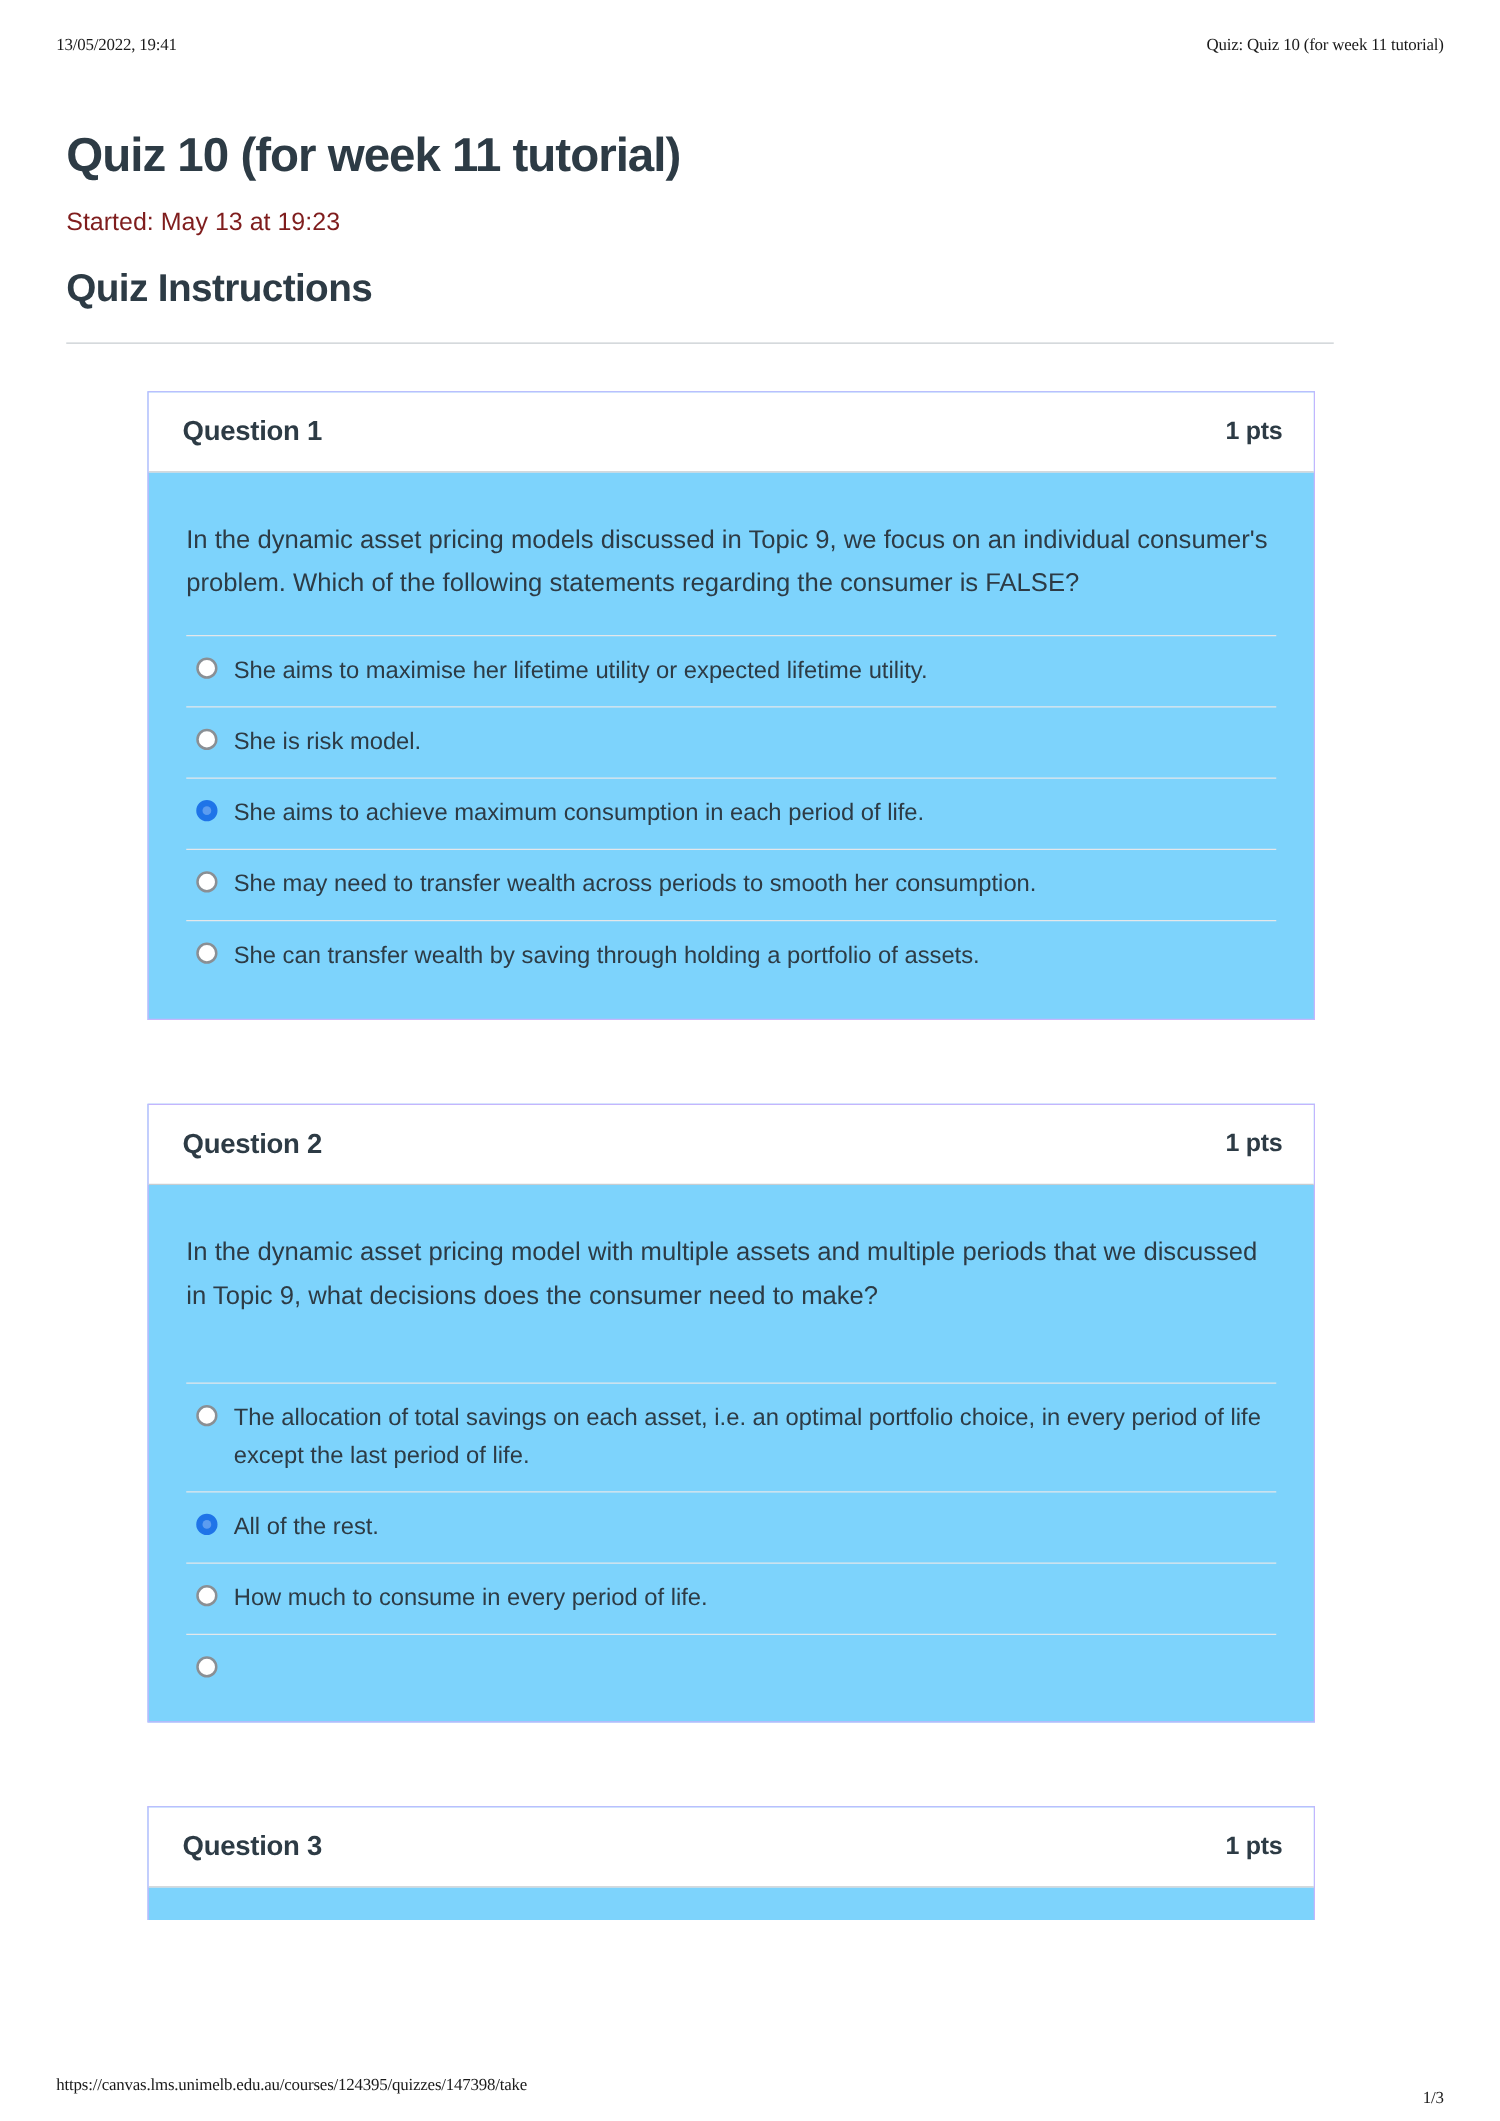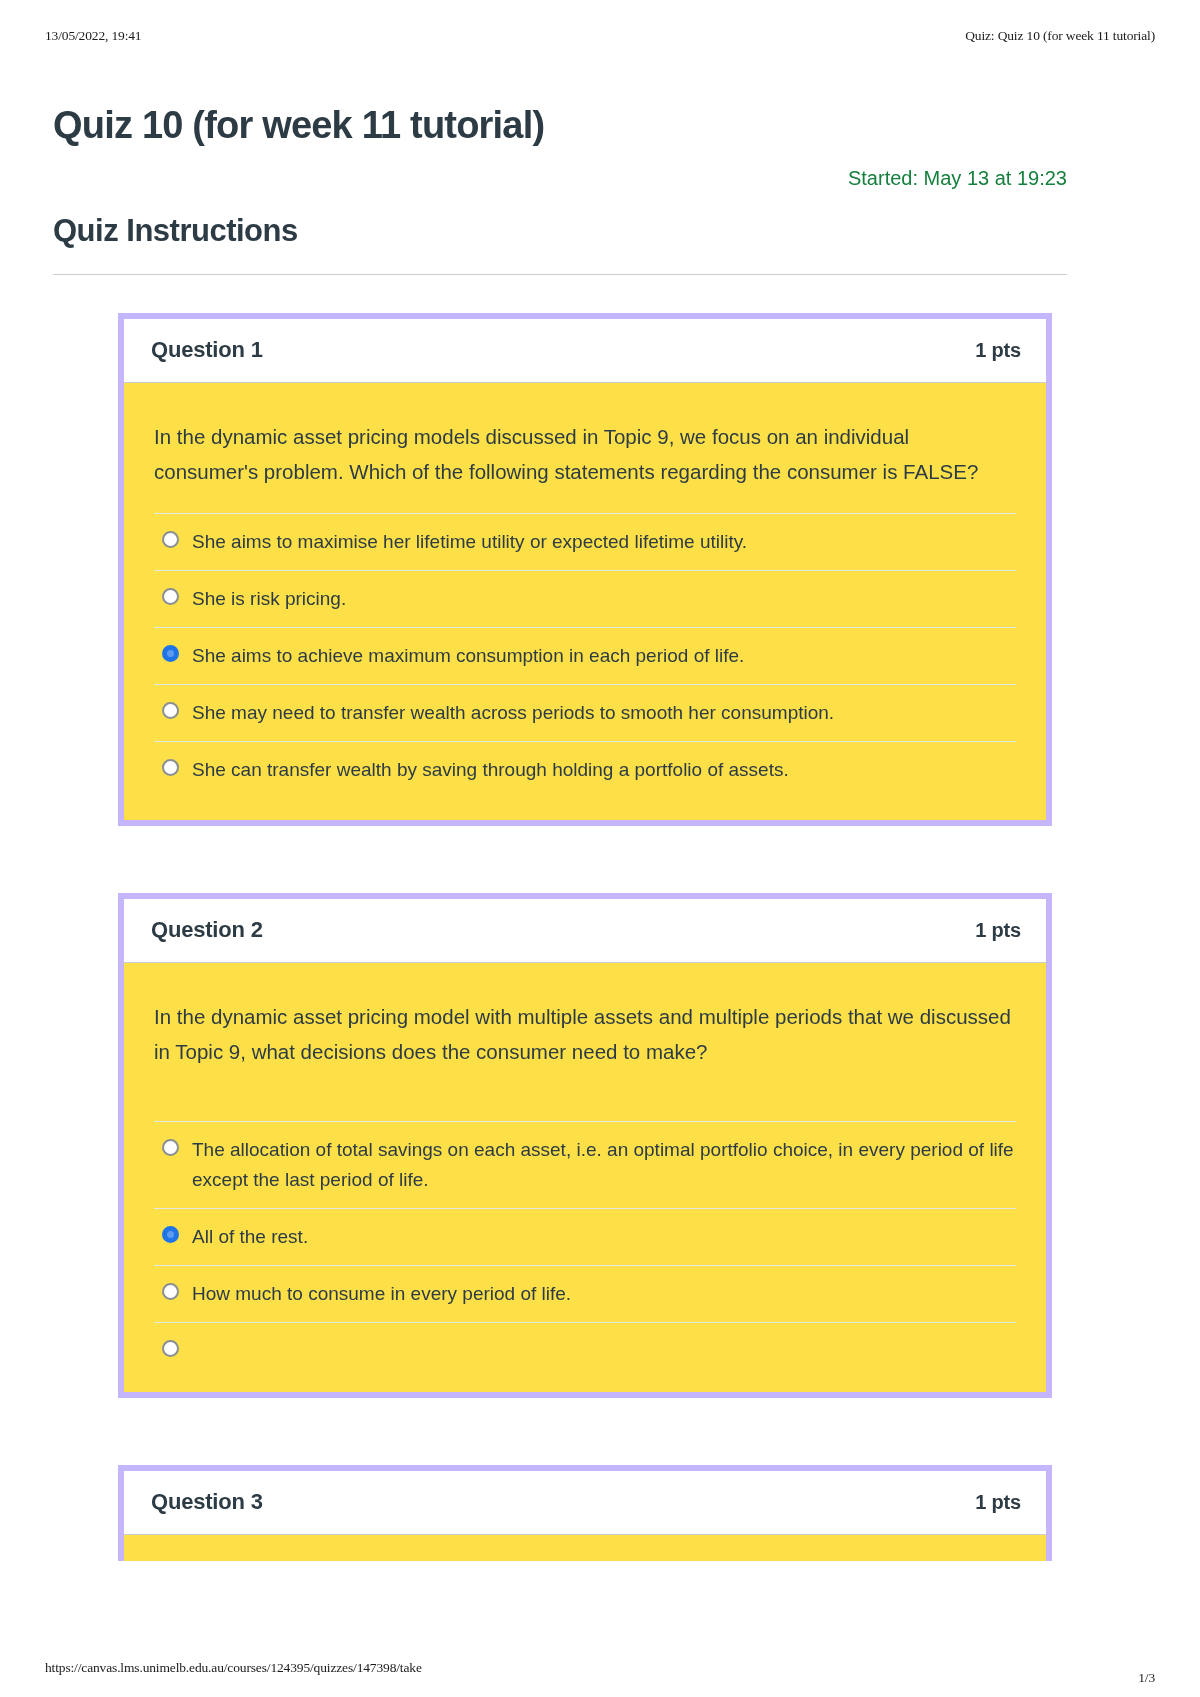--- a/index.html
+++ b/index.html
@@ -55,23 +55,22 @@
     letter-spacing: -0.8px;
     margin: 0 0 0 0;
     line-height: 48px;
     color: #2d3b45;
   }
 
   .started {
     font-size: 20px;
     line-height: 30px;
     margin-top: 14px;
-    color: #15803d;
+    color: #7f1d1d;
     font-weight: normal;
-    text-align: right;
   }
 
   h2.instructions {
     font-size: 31px;
     font-weight: bold;
     letter-spacing: -0.5px;
     margin: 17px 0 0 0;
     line-height: 42px;
     color: #2d3b45;
   }
@@ -84,22 +83,22 @@
   }
 
   
   .questions {
     margin-top: 38px;
     padding-left: 65px;
     padding-right: 15px;
   }
 
   .question {
-    border: 6px solid #c4b5fd;
-    background: #fde047;
+    border: 1px solid #c4b5fd;
+    background: #7dd3fc;
     margin-bottom: 67px;
   }
 
   .q-header {
     display: flex;
     align-items: center;
     justify-content: space-between;
     border-bottom: 1px solid #c7cdd1;
     background: #ffffff;
     padding: 18px 25px 19px 27px;
@@ -220,21 +219,21 @@
         <div class="q-text"> In the dynamic asset pricing models discussed in Topic 9, we focus on an individual consumer's problem. Which of the following statements regarding the consumer is FALSE?</div>
         <div class="answers">
 
           <label class="answer">
             <span class="radio"></span>
             <span class="answer-text">She aims to maximise her lifetime utility or expected lifetime utility.</span>
           </label>
 
           <label class="answer">
             <span class="radio"></span>
-            <span class="answer-text">She is risk pricing.</span>
+            <span class="answer-text">She is risk model.</span>
           </label>
 
           <label class="answer">
             <span class="radio selected"></span>
             <span class="answer-text">She aims to achieve maximum consumption in each period of life.</span>
           </label>
 
           <label class="answer">
             <span class="radio"></span>
             <span class="answer-text">She may need to transfer wealth across periods to smooth her consumption.</span>

